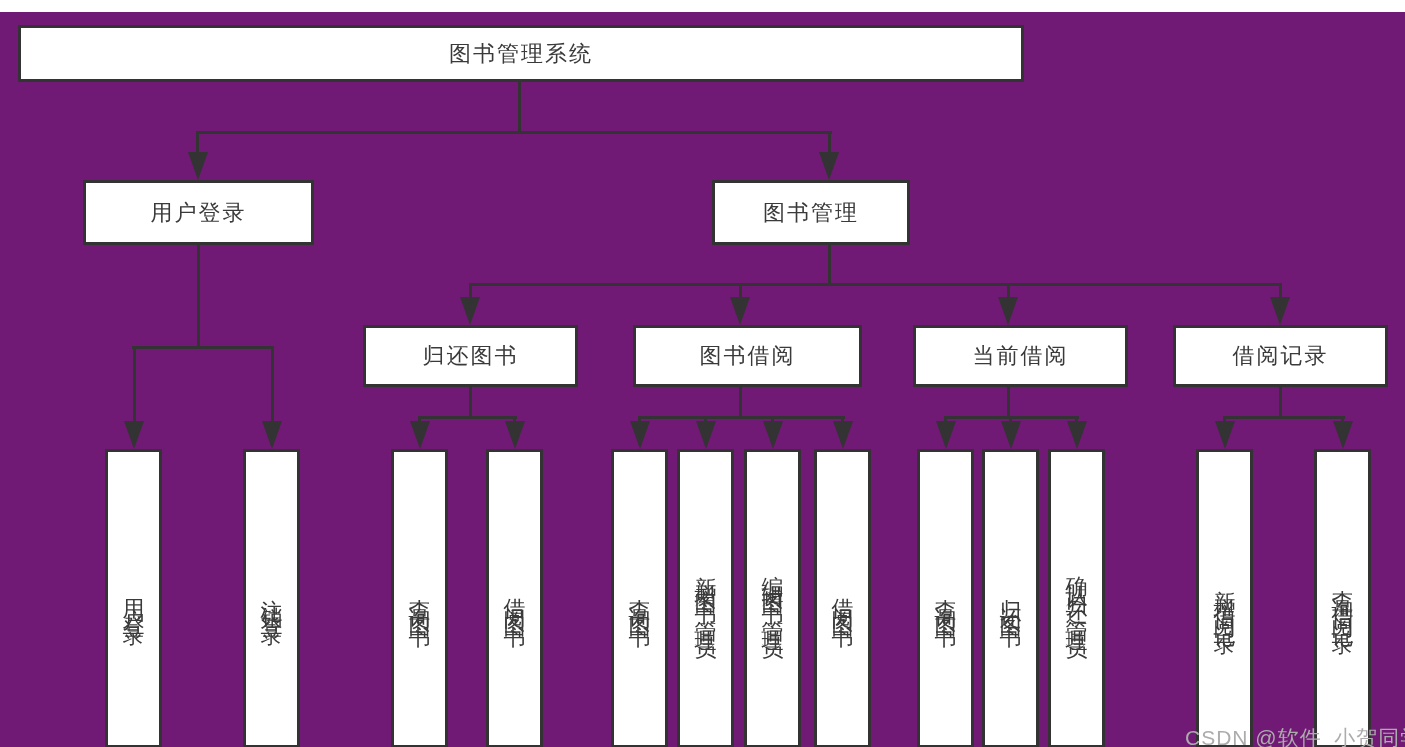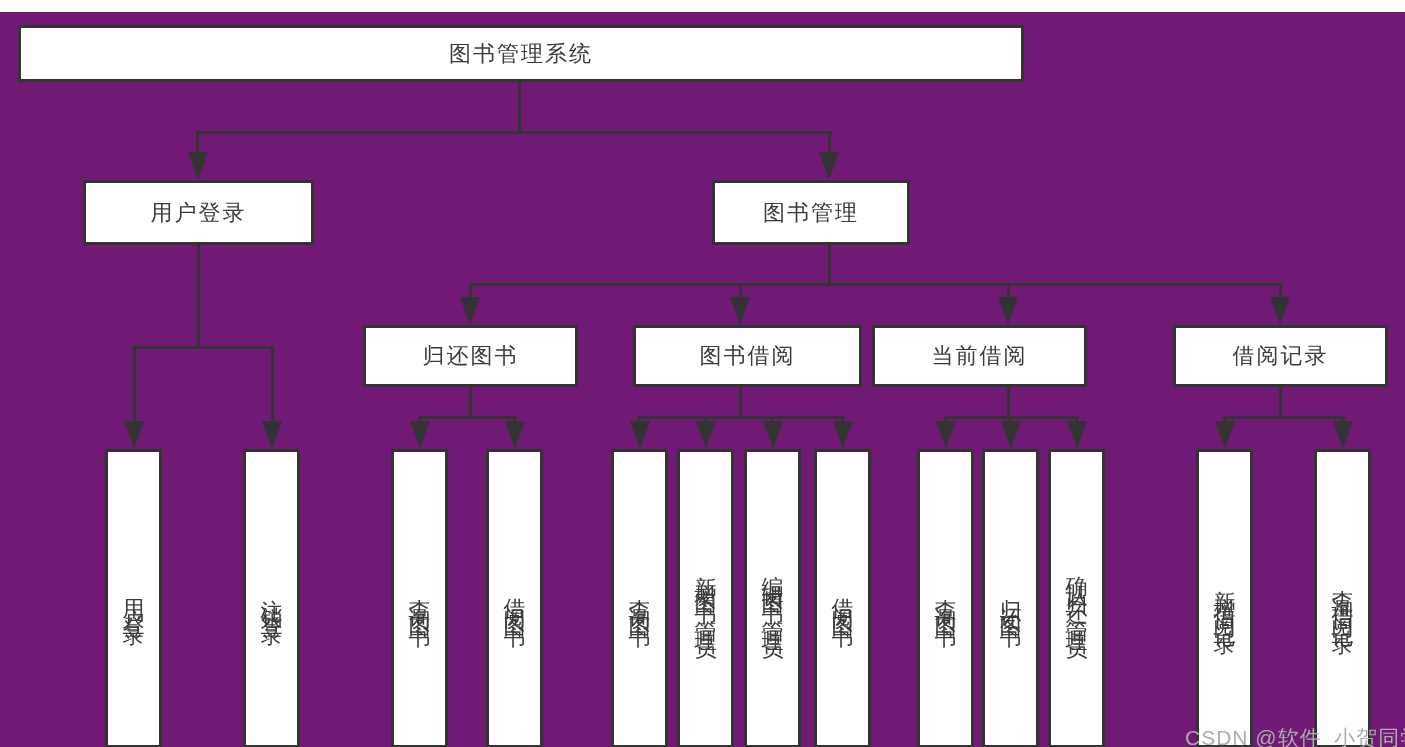--- a/index.html
+++ b/index.html
@@ -59,21 +59,21 @@
   <div class="arrow" style="left:460px;top:285px;"></div>
   <div class="vline" style="left:739px;top:271px;height:20px;"></div>
   <div class="arrow" style="left:730px;top:285px;"></div>
   <div class="vline" style="left:1007px;top:271px;height:20px;"></div>
   <div class="arrow" style="left:998px;top:285px;"></div>
   <div class="vline" style="left:1279px;top:271px;height:20px;"></div>
   <div class="arrow" style="left:1270px;top:285px;"></div>
 
   <div class="node" style="left:363px;top:313px;width:215px;height:62px;">归还图书</div>
   <div class="node" style="left:633px;top:313px;width:229px;height:62px;">图书借阅</div>
-  <div class="node" style="left:872px;top:313px;width:215px;height:62px;">当前借阅</div>
+  <div class="node" style="left:913px;top:313px;width:215px;height:62px;">当前借阅</div>
   <div class="node" style="left:1173px;top:313px;width:215px;height:62px;">借阅记录</div>
 
   <div class="vline" style="left:469px;top:375px;height:32px;"></div>
   <div class="hline" style="left:418px;top:404px;width:99px;"></div>
   <div class="vline" style="left:418px;top:404px;height:8px;"></div>
   <div class="arrow" style="left:410px;top:409px;"></div>
   <div class="vline" style="left:513px;top:404px;height:8px;"></div>
   <div class="arrow" style="left:505px;top:409px;"></div>
 
   <div class="vline" style="left:739px;top:375px;height:32px;"></div>

